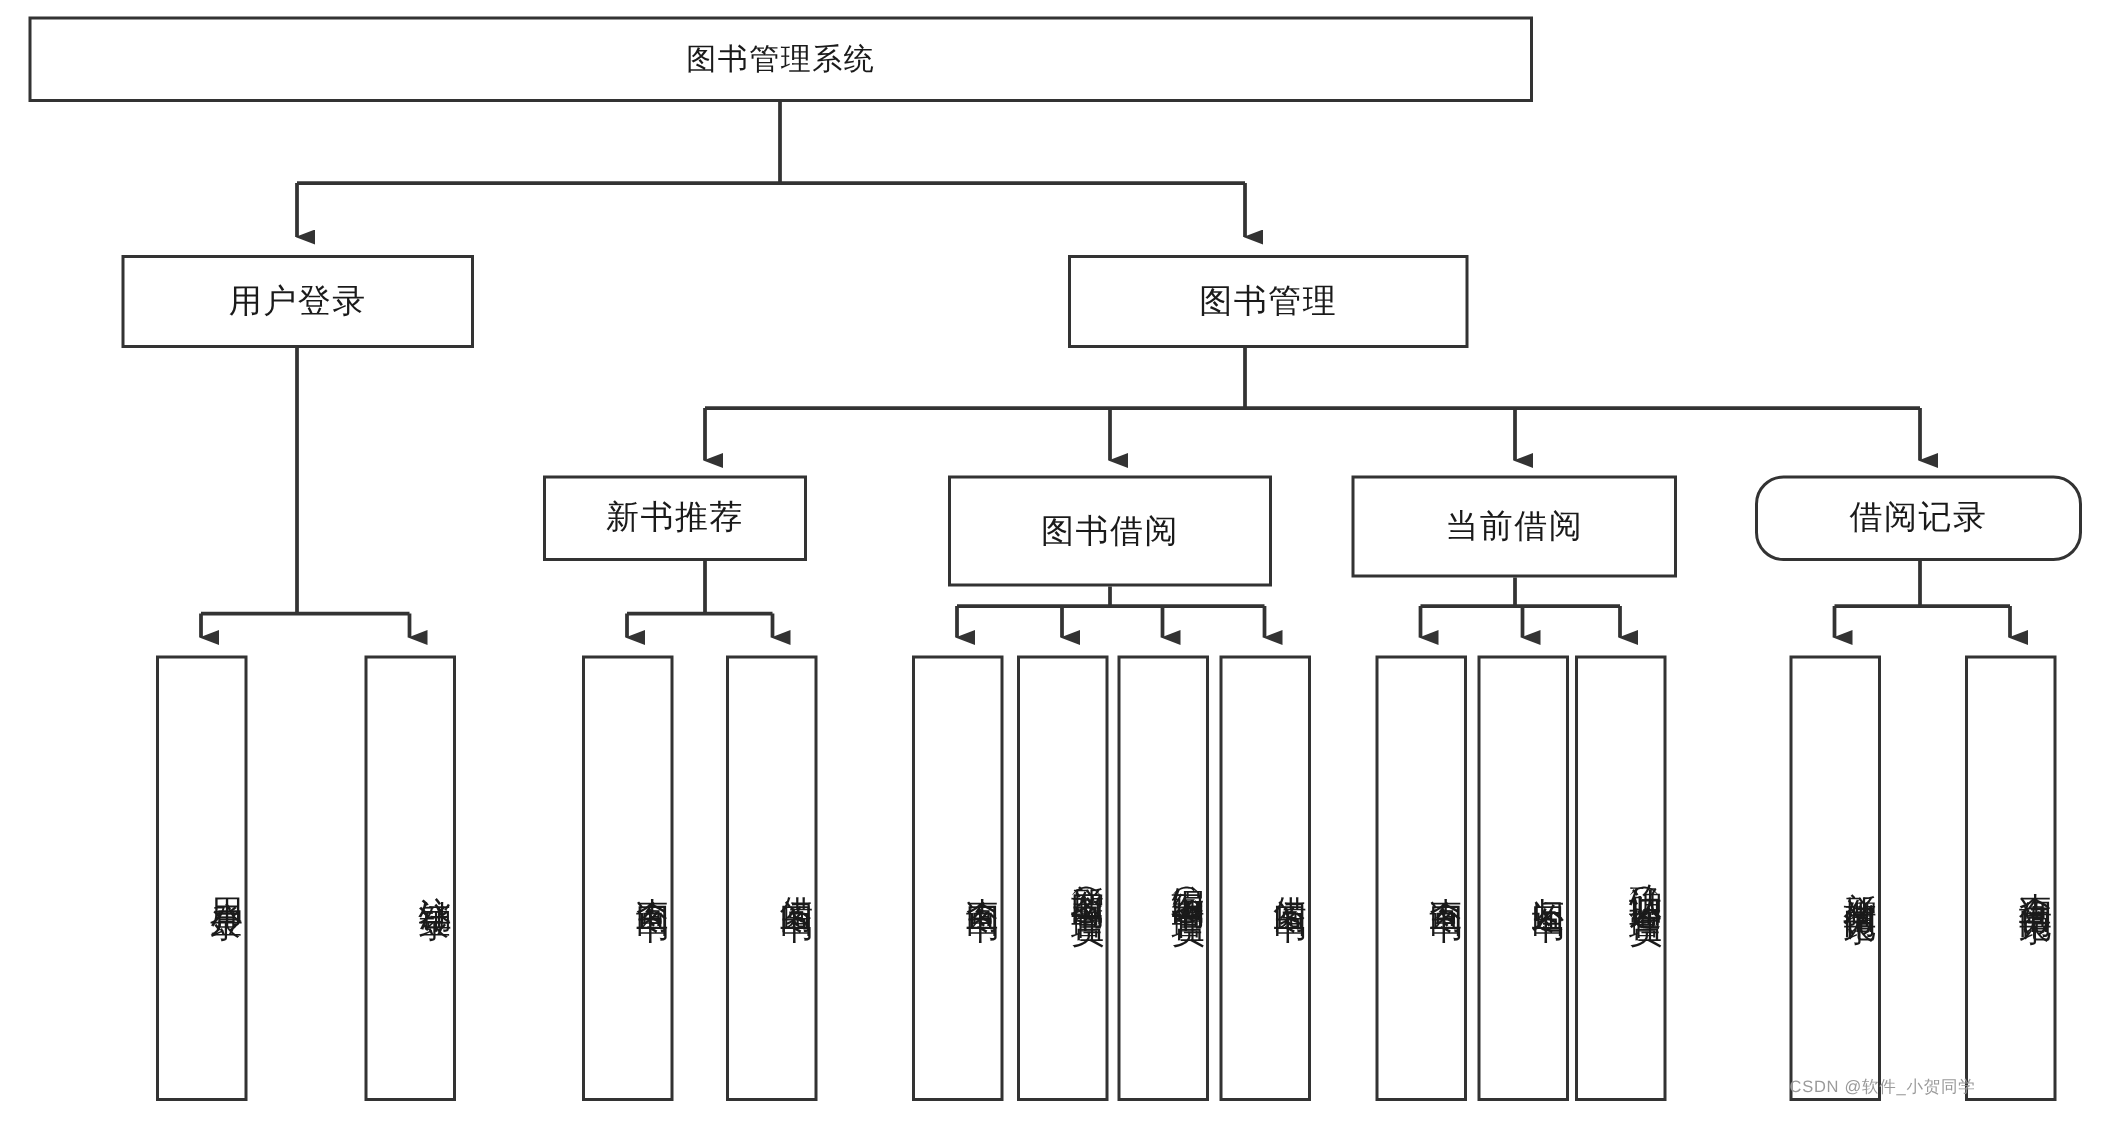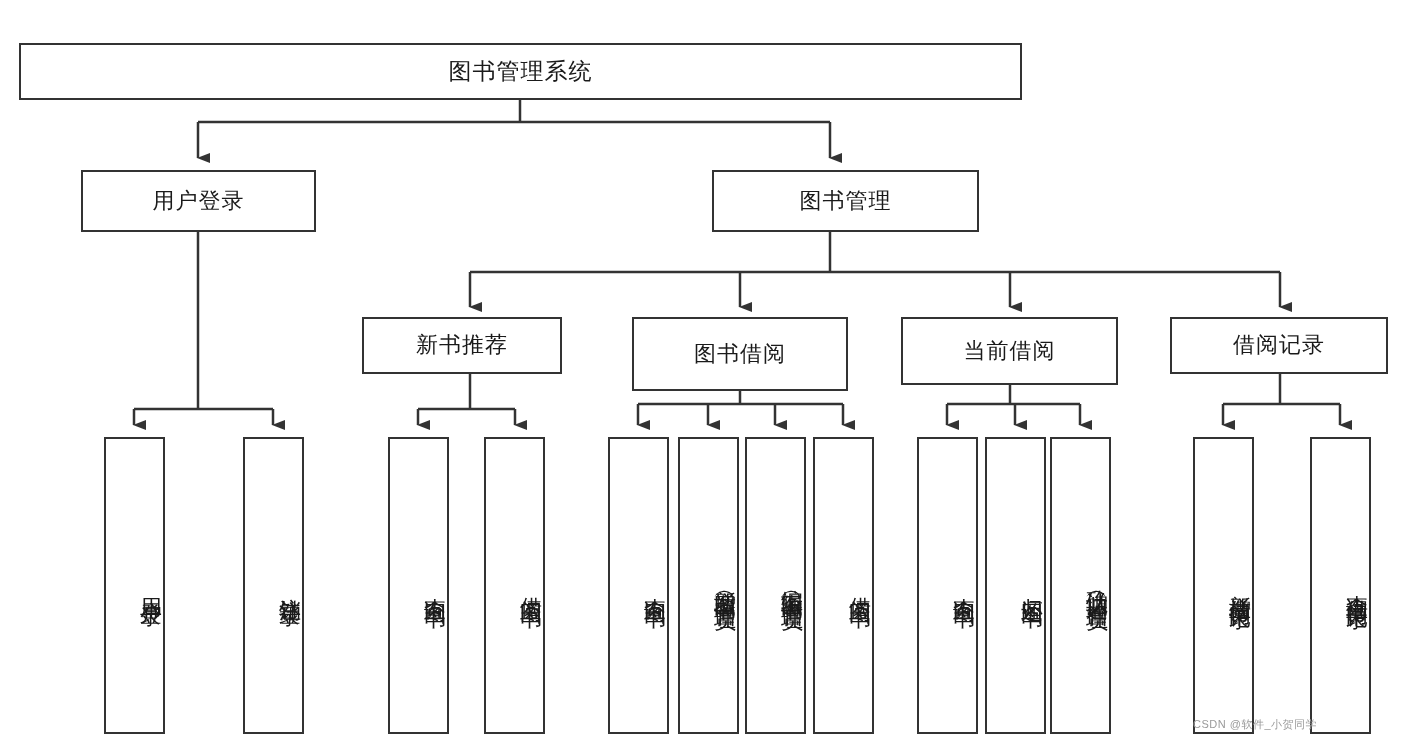--- a/index.html
+++ b/index.html
@@ -42,22 +42,21 @@
     padding: 6px 0;
     align-items: flex-start;
     justify-content: center;
   }
   .node.vertical .vtext {
     writing-mode: vertical-rl;
     text-orientation: upright;
     white-space: normal;
   }
   #root-node {
-    font-size: 23px;
-    margin-top: 32px;
+    font-size: 20px;
   }
   svg.links {
     position: absolute;
     left: 0;
     top: 0;
     width: 1405px;
     height: 747px;
     pointer-events: none;
   }
   .watermark {
@@ -128,33 +127,33 @@
   </div>
 
   <div class="node horizontal" style="left:81px; top:170px; width:235px; height:62px;">
     <span>用户登录</span>
   </div>
 
   <div class="node horizontal" style="left:712px; top:170px; width:267px; height:62px;">
     <span>图书管理</span>
   </div>
 
-  <div class="node horizontal" style="left:362px; top:317px; width:200px; height:57px;">
+  <div class="node horizontal" style="left:362px; top:317px; width:176px; height:57px;">
     <span>新书推荐</span>
   </div>
 
   <div class="node horizontal" style="left:632px; top:317px; width:216px; height:74px;">
     <span>图书借阅</span>
   </div>
 
   <div class="node horizontal" style="left:901px; top:317px; width:217px; height:68px;">
     <span>当前借阅</span>
   </div>
 
-  <div class="node horizontal" style="left:1170px; top:317px; width:218px; height:57px;">
+  <div class="node horizontal" style="left:1170px; top:317px; width:218px; height:57px;border-radius:19px;">
     <span>借阅记录</span>
   </div>
 
   <div class="node vertical" style="left:104px; top:437px; width:61px; height:297px;">
     <span class="vtext">用户登录</span>
   </div>
 
   <div class="node vertical" style="left:243px; top:437px; width:61px; height:297px;">
     <span class="vtext">注销登录</span>
   </div>

